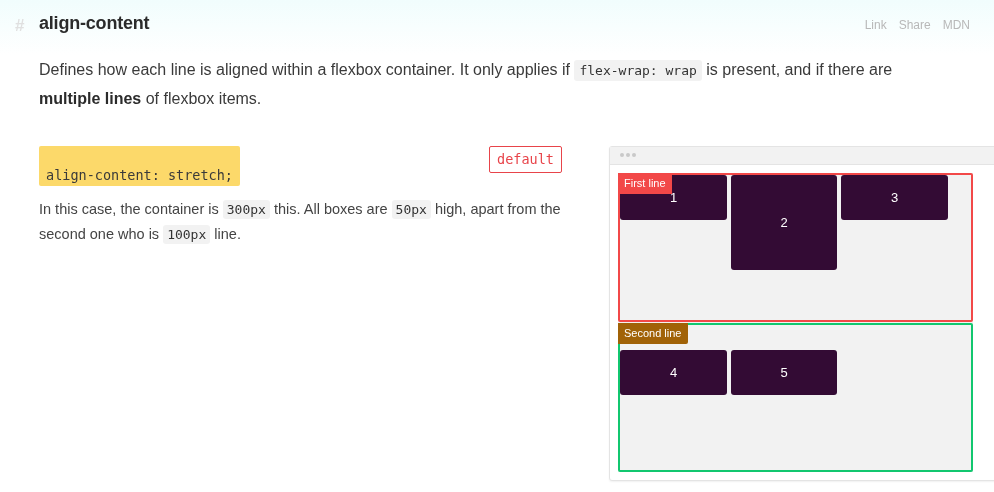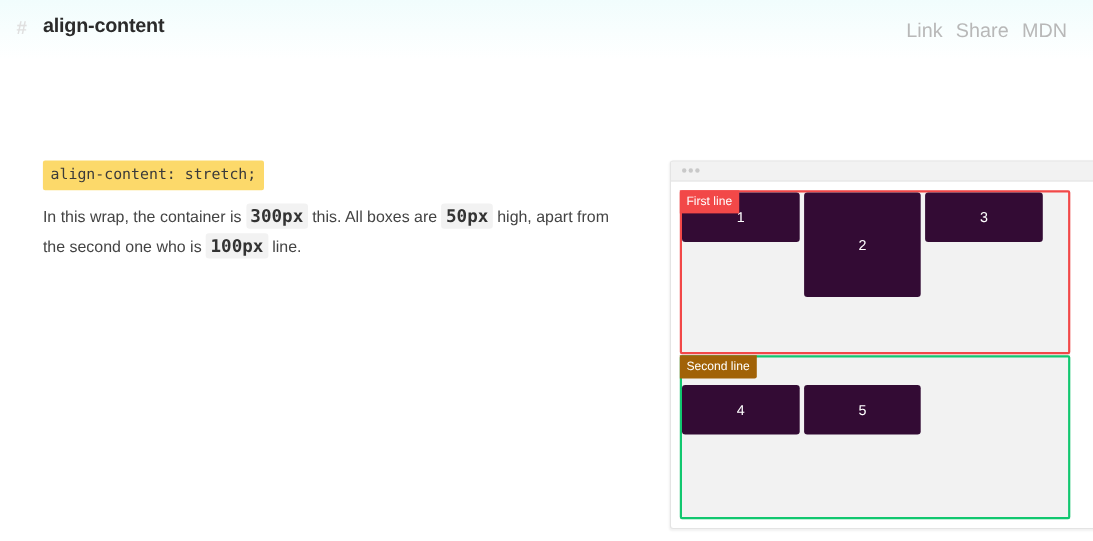--- a/index.html
+++ b/index.html
@@ -17,41 +17,41 @@
     .hash {
       position: absolute; left: 15px; top: 16px;
       font-size: 17px; color: #e0e0e0; font-weight: bold;
     }
     .title {
       position: absolute; left: 39px; top: 13px;
       font-size: 18px; font-weight: bold; color: #2b2b2b; letter-spacing: -0.2px;
     }
     .header-links {
       position: absolute; right: 24px; top: 18px;
-      display: flex; gap: 12px; font-size: 18px; color: #b8b8b8;
+      display: flex; gap: 12px; font-size: 12px; color: #b8b8b8;
     }
     .header-links span { cursor: pointer; }
     .intro {
       position: absolute; left: 39px; top: 56px; width: 940px;
       font-size: 16px; line-height: 28px; color: #3a3a3a;
     }
     .intro b { color: #2b2b2b; }
     code.inline {
       font-family: "DejaVu Sans Mono", "Liberation Mono", monospace;
       font-size: 13px; background: #f2f2f2; color: #333;
       padding: 3px 5px; border-radius: 3px;
     }
-    code.small { font-size: 16px; padding: 2px 4px; font-weight: bold; }
+    code.small { font-size: 13px; padding: 2px 4px; }
 
     .left-col { position: absolute; left: 39px; top: 146px; width: 523px; }
     .prop-code {
       display: inline-block;
       background: #fcd96a; color: #3a3a3a;
       font-family: "DejaVu Sans Mono", "Liberation Mono", monospace;
-      font-size: 13.5px; padding: 4px 7px; border-radius: 2px;
+      font-size: 13.5px; padding: 20px 7px; border-radius: 2px;
       height: 27px; line-height: 19px;
     }
     .default-badge {
       position: absolute; right: 0; top: 0;
       border: 1px solid #e8444a; color: #e8444a; border-radius: 2px;
       font-family: "DejaVu Sans Mono", "Liberation Mono", monospace;
       font-size: 13.5px; padding: 3px 7px; height: 27px; line-height: 19px;
     }
     .desc1 { margin-top: 12px; font-size: 14.5px; line-height: 20px; color: #444; }
     .desc2 { margin-top: 11px; font-size: 14.5px; line-height: 25px; color: #444; }
@@ -98,24 +98,26 @@
   <div class="header">
     <span class="hash">#</span>
     <h1 class="title">align-content</h1>
     <div class="header-links">
       <span>Link</span>
       <span>Share</span>
       <span>MDN</span>
     </div>
   </div>
 
+  <p class="intro"><span>Defines how each line is aligned within a flexbox container. It only applies if </span><code class="inline">flex-wrap: wrap</code><span> is present, and if there are </span><br><b>multiple lines</b><span> of flexbox items.</span></p>
 
   <div class="left-col">
     <span class="prop-code">align-content: stretch;</span>
-    <p class="desc2"><span>In this wrap, the container is </span><code class="inline small">300px</code><span> this. All boxes are </span><code class="inline small">50px</code><span> high, apart from the second one who is </span><code class="inline small">100px</code><span> line.</span></p>
+    <span class="default-badge">default</span>
+    <p class="desc2"><span>In this case, the container is </span><code class="inline small">300px</code><span> this. All boxes are </span><code class="inline small">50px</code><span> high, apart from the second one who is </span><code class="inline small">100px</code><span> line.</span></p>
   </div>
 
   <div class="demo">
     <div class="demo-bar">
       <div class="dots">
         <span class="dot"></span>
           <span class="dot"></span>
           <span class="dot"></span>
       </div>
     </div>

